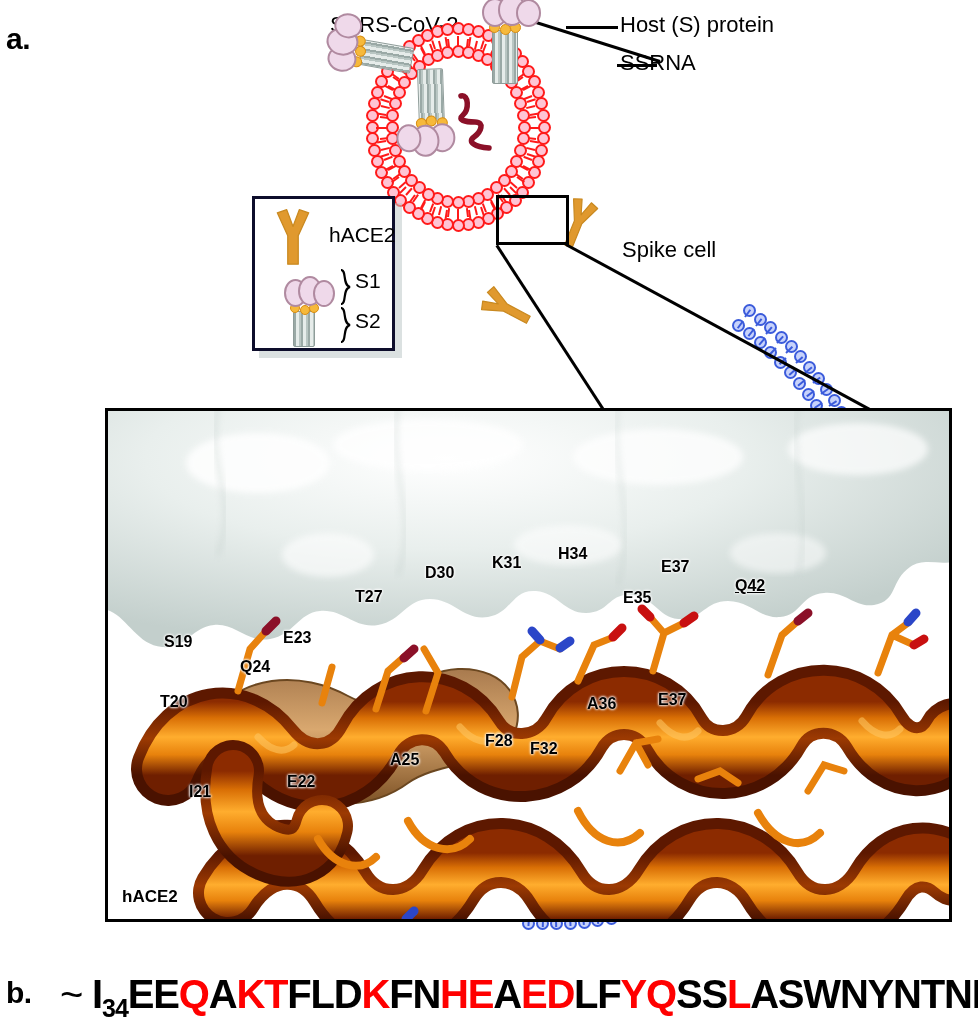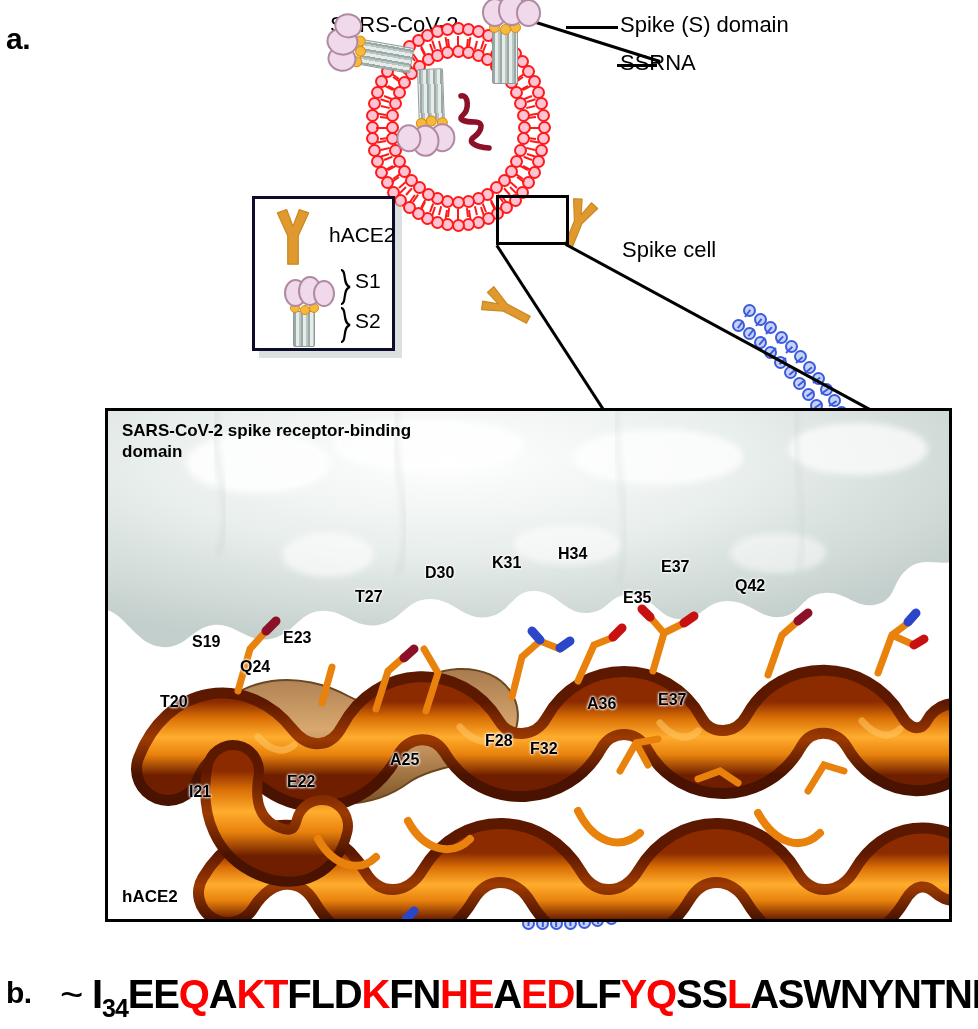--- a/index.html
+++ b/index.html
@@ -87,21 +87,21 @@
   #seq sub{font-size:25px;letter-spacing:-1px;}
   #seq .tilde{font-weight:400;}
 </style>
 </head>
 <body>
 
 <div class="panel-letter" id="lab-a">a.</div>
 <div class="panel-letter" id="lab-b">b.</div>
 
 <div class="atxt a-label" id="t-sars">SARS-CoV-2</div>
-<div class="atxt a-label" id="t-spike">Spike (S) domain</div>
+<div class="atxt a-label" id="t-spike">Host (S) protein</div>
 <div class="atxt a-label" id="t-ssrna">SSRNA</div>
 <div class="atxt a-label" id="t-host">Spike cell</div>
 
 <div class="leader" id="leader-spike"></div>
 <div class="leader" id="leader-ssrna"></div>
 <div class="leader" id="leader-ssrna-diag"></div>
 
 <div id="virion">
     <div class="env-dot" style="left: 159.5px; top: 90.5px; width: 13px; height: 13px;"></div>
     <div style="position: absolute; left: 159px; top: 97px; width: 9px; height: 2px; background: rgb(255, 26, 26); transform-origin: left center; transform: rotate(180deg);"></div>
@@ -737,39 +737,37 @@
       <path d="M505,116 L514,107" stroke="#c81010"></path>
       <path d="M542,96 L534,88" stroke="#c81010"></path>
       <path d="M576,102 L586,95" stroke="#c81010"></path>
       <path d="M690,100 L700,92" stroke="#8b1028"></path>
       <path d="M800,101 L808,92" stroke="#2b46c8"></path>
       <path d="M806,124 L816,118" stroke="#c81010"></path>
       <path d="M298,398 L306,390" stroke="#2b46c8"></path>
     </g>
   </svg>
 
-  <div id="struct-title">SARS-CoV-2 spike receptor-binding
-domain</div>
   <div id="struct-hace2">hACE2</div>
 </div>
 
 <div id="residue-labels">
-    <div class="res" style="left: 192px; top: 633px;">S19</div>
+    <div class="res" style="left: 164px; top: 633px;">S19</div>
     <div class="res" style="left: 160px; top: 693px;">T20</div>
     <div class="res" style="left: 189px; top: 783px;">I21</div>
     <div class="res" style="left: 287px; top: 773px;">E22</div>
     <div class="res" style="left: 283px; top: 629px;">E23</div>
     <div class="res" style="left: 240px; top: 658px;">Q24</div>
     <div class="res" style="left: 390px; top: 751px;">A25</div>
     <div class="res" style="left: 355px; top: 588px;">T27</div>
     <div class="res" style="left: 485px; top: 732px;">F28</div>
     <div class="res" style="left: 425px; top: 564px;">D30</div>
     <div class="res" style="left: 492px; top: 554px;">K31</div>
     <div class="res" style="left: 530px; top: 740px;">F32</div>
     <div class="res" style="left: 558px; top: 545px;">H34</div>
     <div class="res" style="left: 623px; top: 589px;">E35</div>
     <div class="res" style="left: 587px; top: 695px;">A36</div>
     <div class="res" style="left: 661px; top: 558px;">E37</div>
     <div class="res" style="left: 658px; top: 691px;">E37</div>
-    <div class="res" style="left: 735px; top: 577px;">Q42</div>
+    <div class="res" style="left: 735px; top: 577px; text-decoration: underline;">Q42</div>
   </div>
 
 <div id="seq"><span class="tilde">~ </span><span>I</span><sub>34</sub><span>EE</span><span class="r">Q</span><span>A</span><span class="r">KT</span><span>FLD</span><span class="r">K</span><span>FN</span><span class="r">HE</span><span>A</span><span class="r">ED</span><span>LF</span><span class="r">YQ</span><span>SS</span><span class="r">L</span><span>ASWNYNTNIT</span></div>
 
 </body></html>

